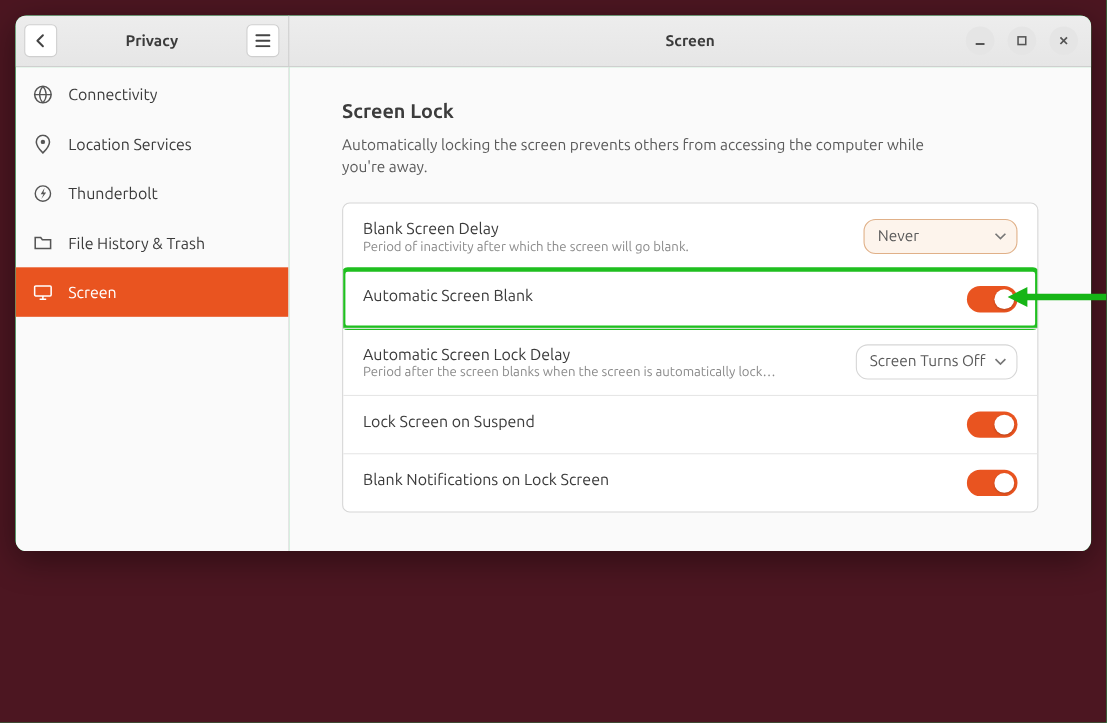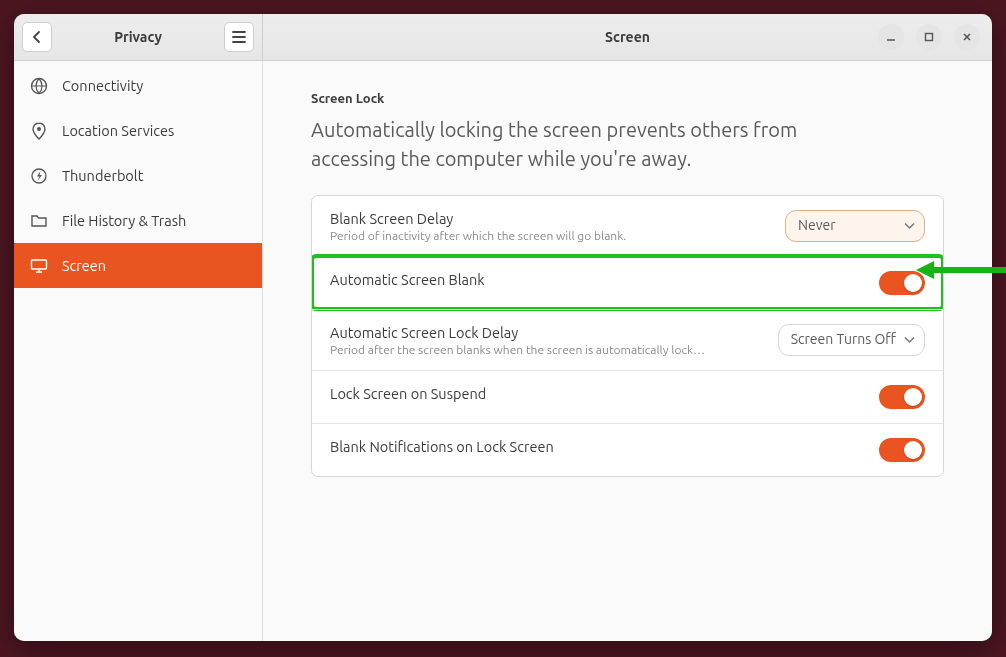--- a/index.html
+++ b/index.html
@@ -7,21 +7,21 @@
     font-family: Ubuntu, "Segoe UI", Cantarell, sans-serif;
     background: #4c1621;
     width: 1006px;
     height: 657px;
     overflow: hidden;
     position: relative;
   }
   .window {
     position: absolute;
     left: 14px; top: 14px;
-    width: 978px; height: 627px;
+    width: 978px; height: 487px;
     background: #22c55e;
     border-radius: 10px;
     box-shadow: 0 8px 30px rgba(0,0,0,.4);
     overflow: hidden;
     display: flex;
     flex-direction: column;
   }
   .titlebar {
     height: 47px;
     background: linear-gradient(#ededed,#e6e6e6);
@@ -83,22 +83,22 @@
     height: 45px; padding: 0 16px;
     gap: 14px; cursor: pointer;
     color: #3b3b3b; font-size: 14.5px;
   }
   .side-item.active { background: #e95420; color: #fff; }
   .side-item .icon { width: 18px; height: 18px; display:flex;align-items:center;justify-content:center; }
   .content {
     flex: 1; padding: 30px 48px; overflow-y:auto;
     background: #fafafa;
   }
-  .section-title { font-weight: 700; color: #3c3c3c; font-size: 13px; margin-bottom: 10px; }
-  .section-desc { color: #5a5a5a; font-size: 20px; line-height: 1.45; max-width: 560px; margin-bottom: 22px; }
+  .section-title { font-weight: 700; color: #3c3c3c; font-size: 18px; margin-bottom: 10px; }
+  .section-desc { color: #5a5a5a; font-size: 14px; line-height: 1.45; max-width: 560px; margin-bottom: 22px; }
   .panel {
     border: 1px solid #d6d6d6; border-radius: 7px; background: #fff;
     overflow: hidden;
   }
   .row {
     display: flex; 
     padding: 14px 18px; min-height: 50px;
     border-top: 1px solid #e6e6e6;
     gap: 16px;
     position: relative;

